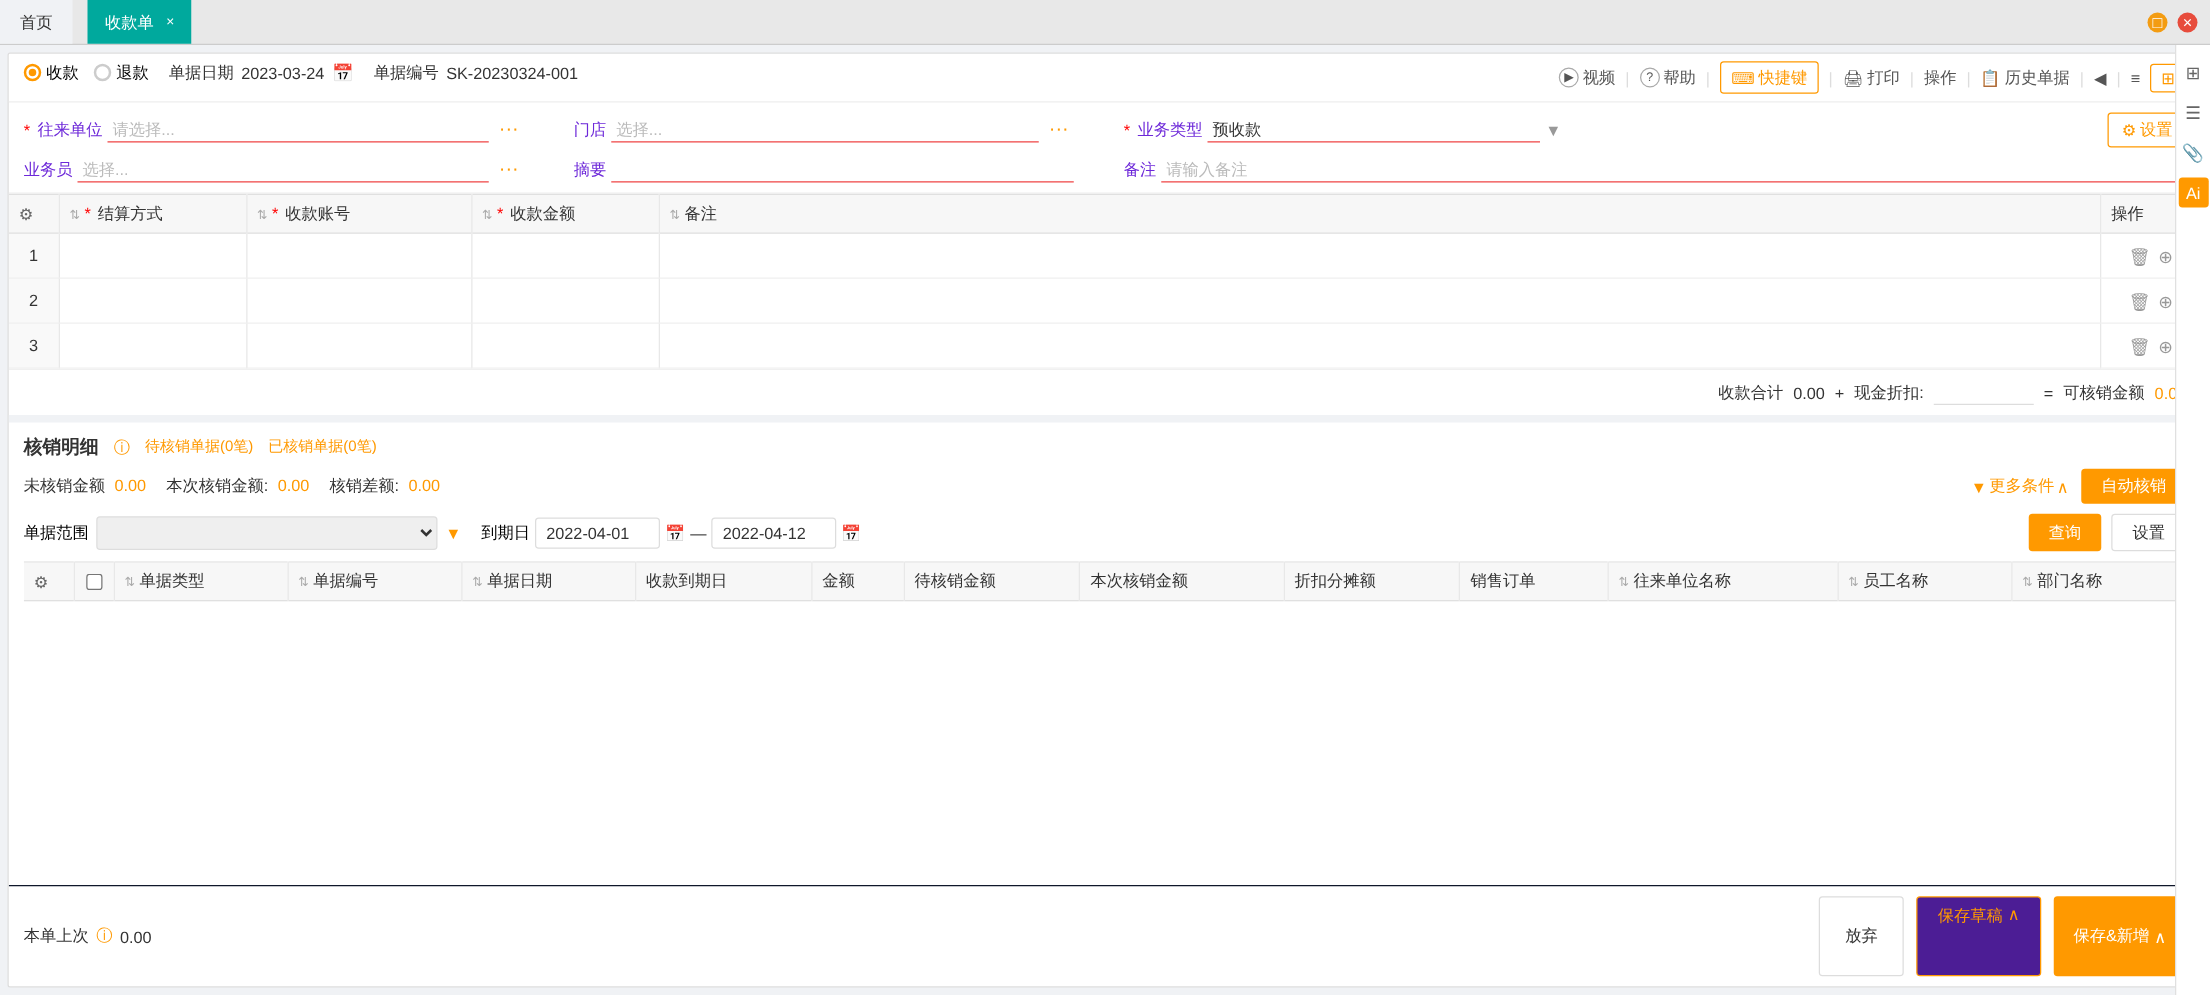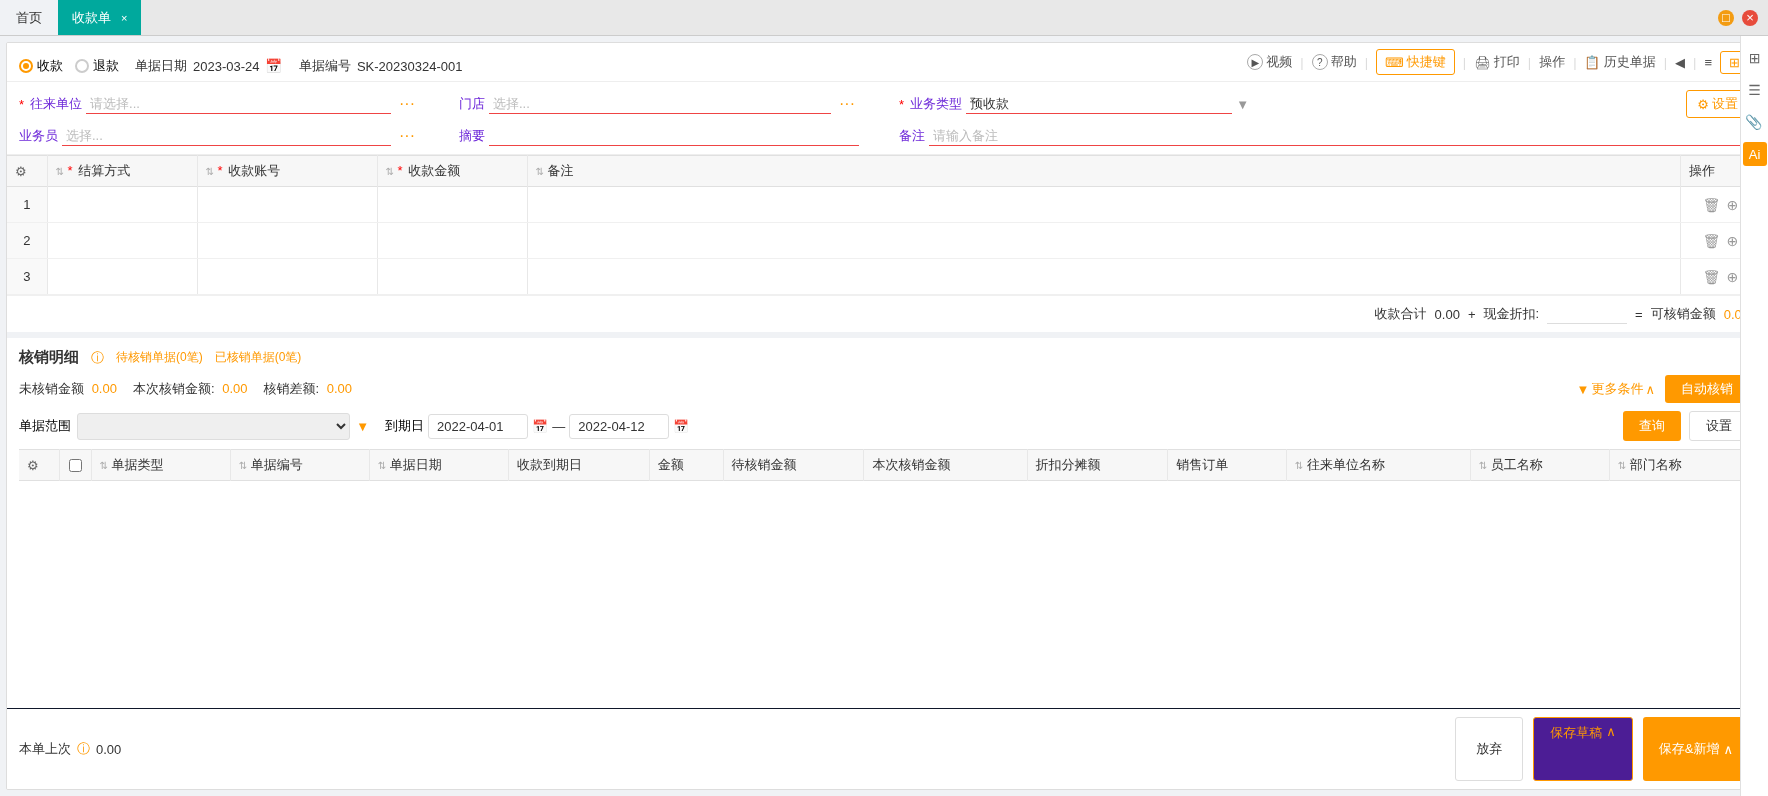--- a/index.html
+++ b/index.html
@@ -24,20 +24,21 @@
     }
     .tab-active {
       background: #00a99d;
       color: #fff;
       padding: 0 14px;
       height: 100%;
       display: flex;
       align-items: center;
       cursor: pointer;
       gap: 6px;
+      margin-left: 12px;
     }
     .tab-close {
       font-size: 11px;
       color: #fff;
       cursor: pointer;
       margin-left: 4px;
     }
     .tab-bar-right {
       margin-left: auto;
       display: flex;
@@ -64,21 +65,21 @@
       border-radius: 2px;
       height: calc(796px - 36px - 12px);
       overflow: hidden;
       display: flex;
       flex-direction: column;
     }
 
     
     .toolbar {
       display: flex;
-      align-items: flex-end;
+      align-items: flex-start;
       padding: 6px 12px;
       border-bottom: 1px solid #eee;
       gap: 16px;
       background: #fff;
     }
     .radio-group {
       display: flex;
       gap: 12px;
       align-items: center;
     }

